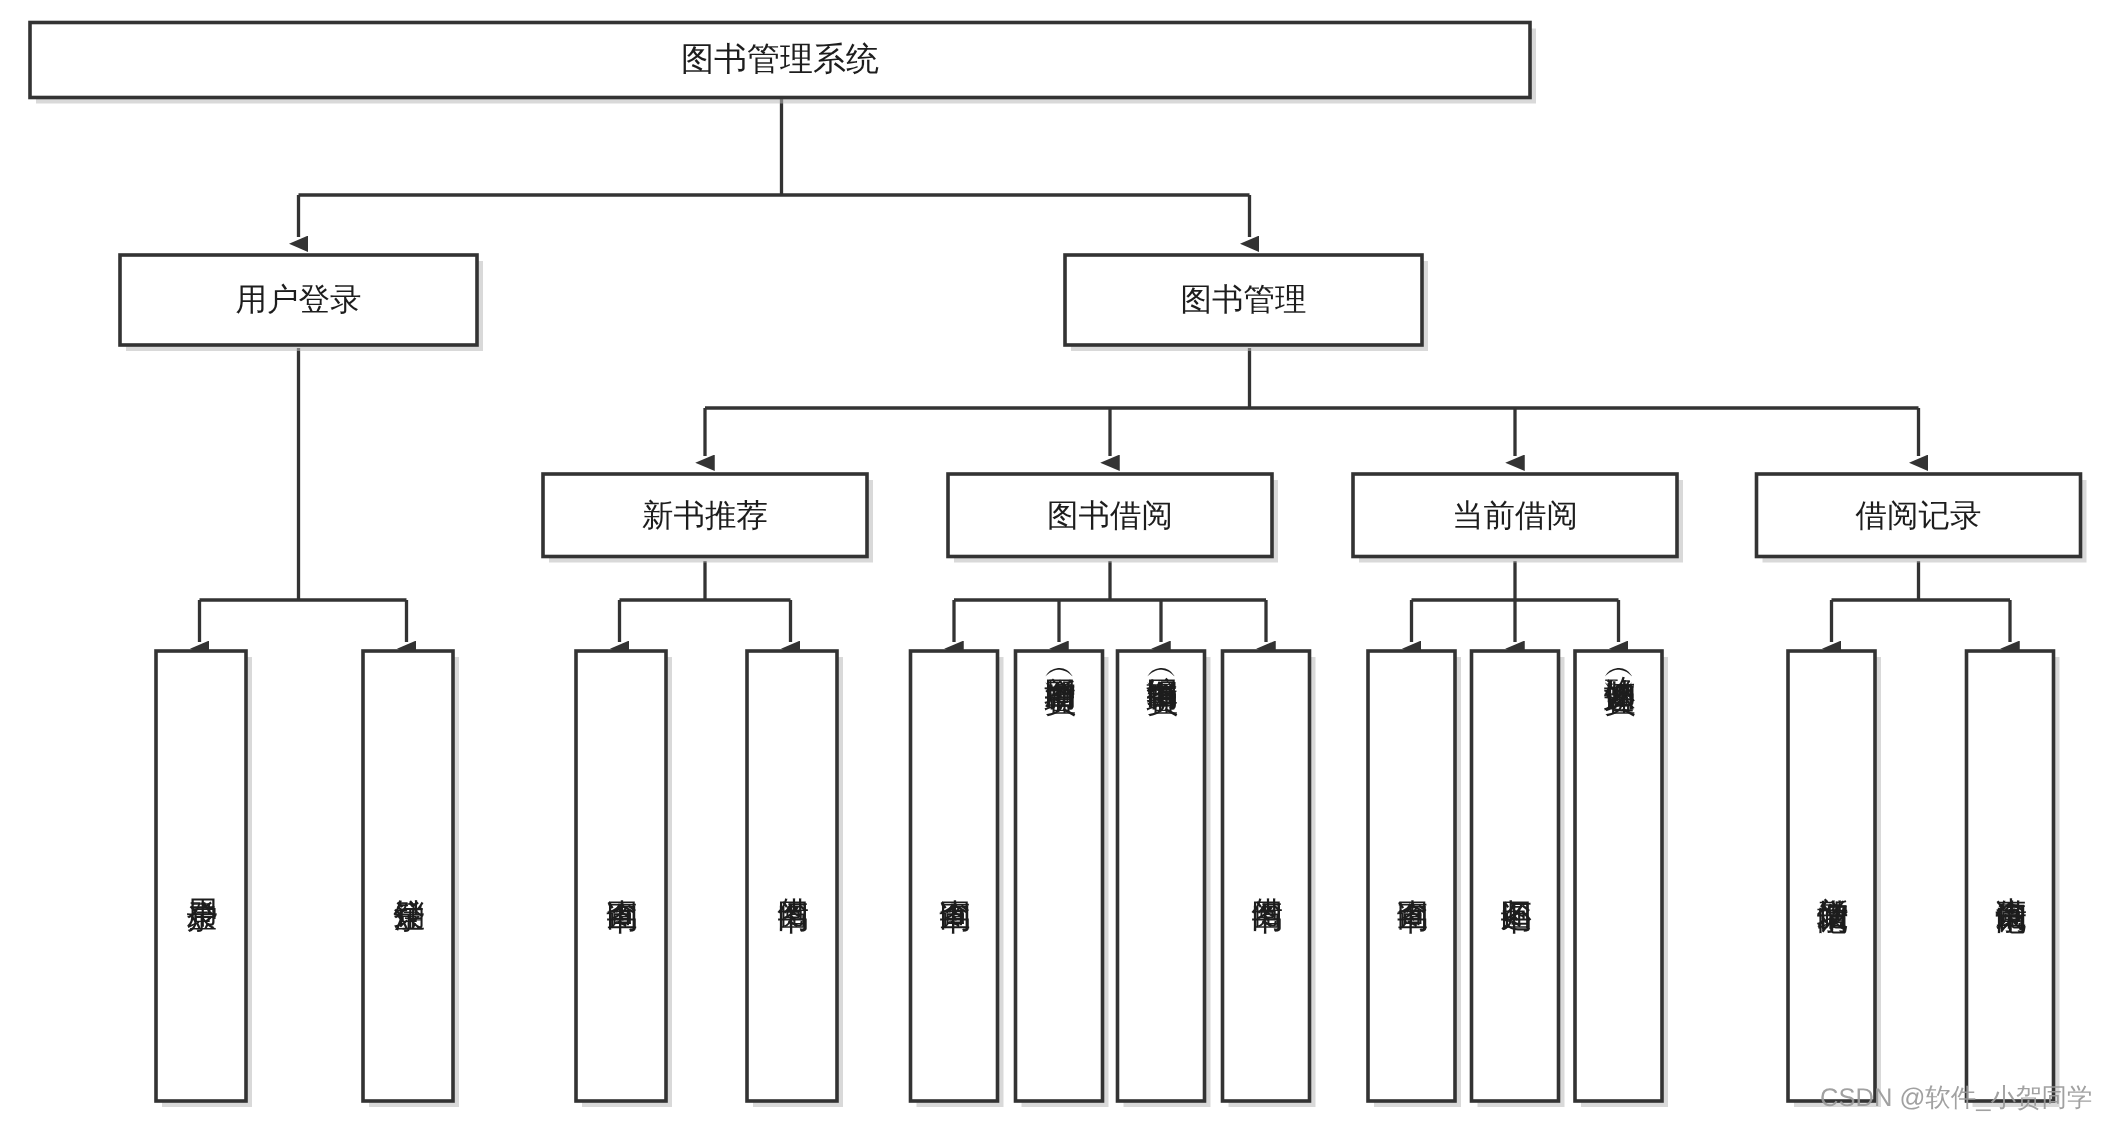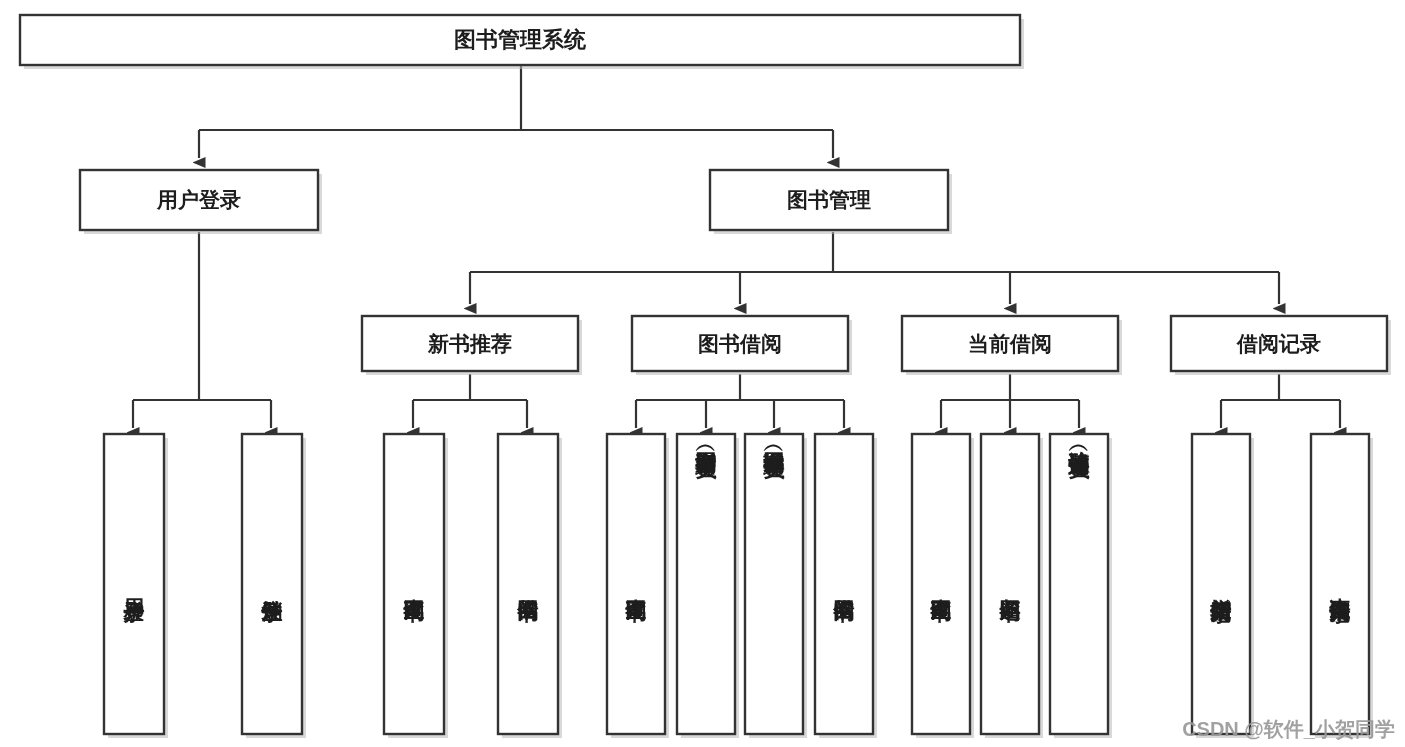--- a/index.html
+++ b/index.html
@@ -11,21 +11,20 @@
     width: 1405px;
     height: 747px;
     font-family: "Liberation Sans", sans-serif;
     overflow: hidden;
   }
   #diagram-root {
     position: relative;
     width: 1405px;
     height: 747px;
     background: #ffffff;
-    font-weight: bold;
   }
   svg.flow {
     position: absolute;
     top: 0;
     left: 0;
     width: 1405px;
     height: 747px;
   }
   .node-rect {
     fill: #ffffff;
@@ -73,21 +72,21 @@
     line-height: 1.04;
     letter-spacing: 1px;
     color: #1d1d1d;
     white-space: nowrap;
   }
   .watermark {
     position: absolute;
     right: 10px;
     bottom: 4px;
     font-family: "Liberation Sans", sans-serif;
-    font-size: 20px;
+    font-size: 17px;
     color: #9a9a9a;
     opacity: 0.92;
     white-space: nowrap;
   }
 </style>
 </head>
 <body>
 
 <div id="diagram-root">
 

